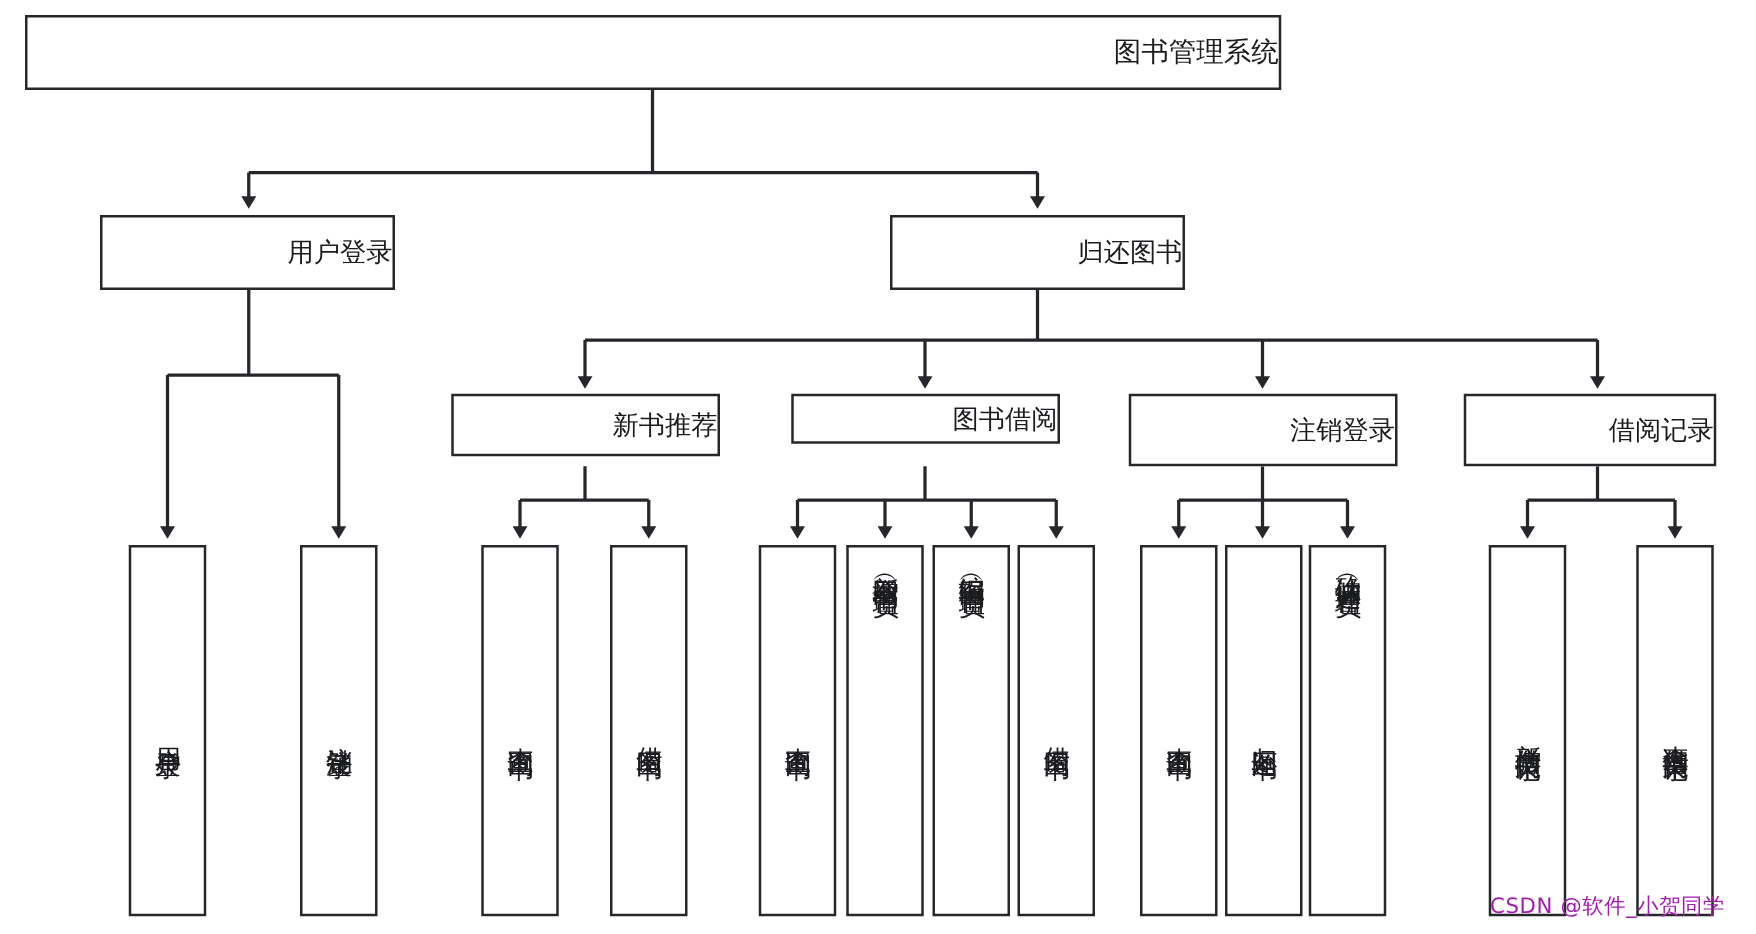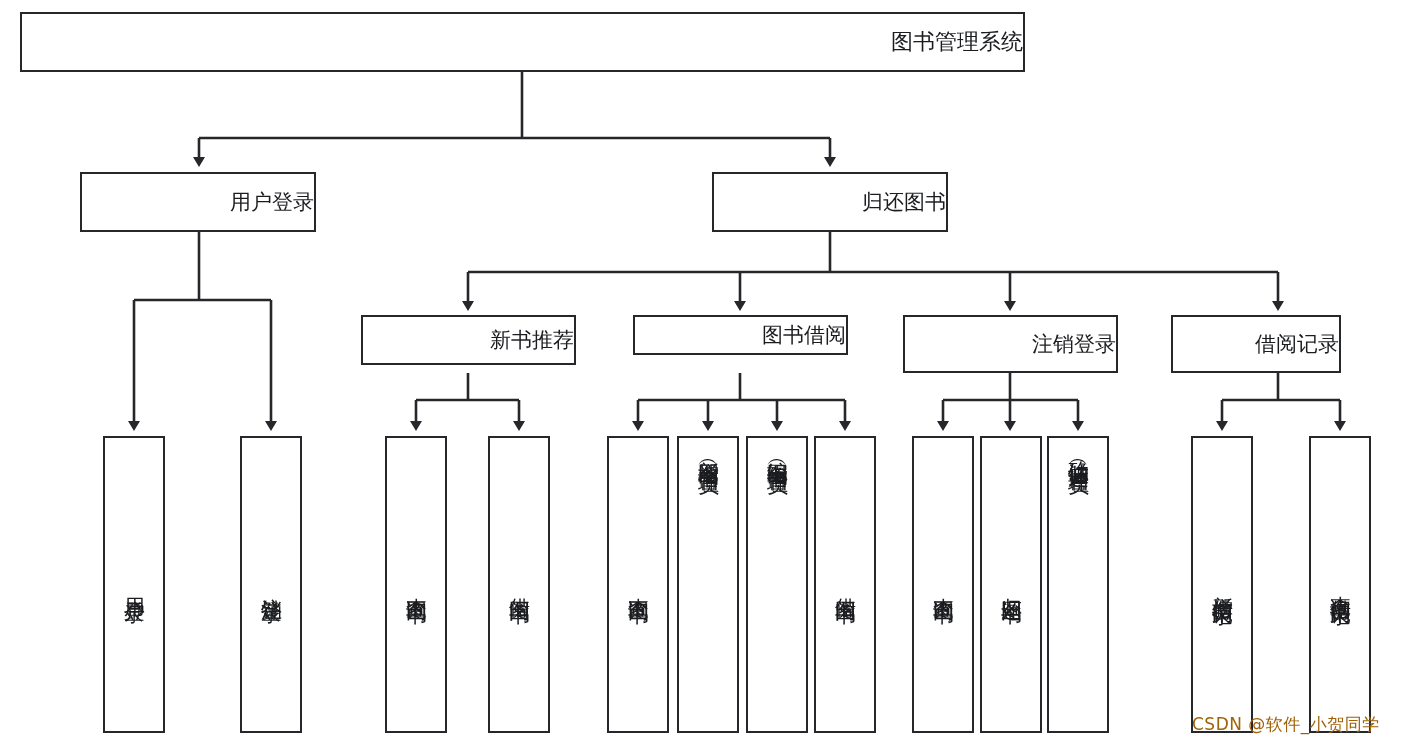--- a/index.html
+++ b/index.html
@@ -42,21 +42,21 @@
     letter-spacing:2px;
     white-space:nowrap;
     color:#1b1c1f;
   }
   
   .n-leaf.tall-text{align-items:flex-start;}
 
   .watermark{
     position:absolute;
     font-size:17px;
-    color:#a16207;
+    color:#a21caf;
     white-space:nowrap;
     letter-spacing:0.5px;
   }
   svg.edges{position:absolute;left:0;top:0;width:1405px;height:747px;pointer-events:none;}
 </style>
 </head>
 <body>
 
 <div id="diagram">
 
@@ -123,21 +123,21 @@
 
   <div class="node n-mid" style="left:361px;top:315px;width:215px;height:50px;">
     <span>新书推荐</span>
   </div>
   <div class="node n-mid" style="left:633px;top:315px;width:215px;height:40px;font-family:Liberation Mono, monospace;">
     <span>图书借阅</span>
   </div>
   <div class="node n-mid" style="left:903px;top:315px;width:215px;height:58px;">
     <span>注销登录</span>
   </div>
-  <div class="node n-mid" style="left:1171px;top:315px;width:170px;height:58px;">
+  <div class="node n-mid" style="left:1171px;top:315px;width:202px;height:58px;">
     <span>借阅记录</span>
   </div>
 
   <div class="node n-leaf" style="left:103px;top:436px;width:62px;height:297px;">
     <span class="vtext">用户登录</span>
   </div>
   <div class="node n-leaf" style="left:240px;top:436px;width:62px;height:297px;">
     <span class="vtext">注销登录</span>
   </div>
 

